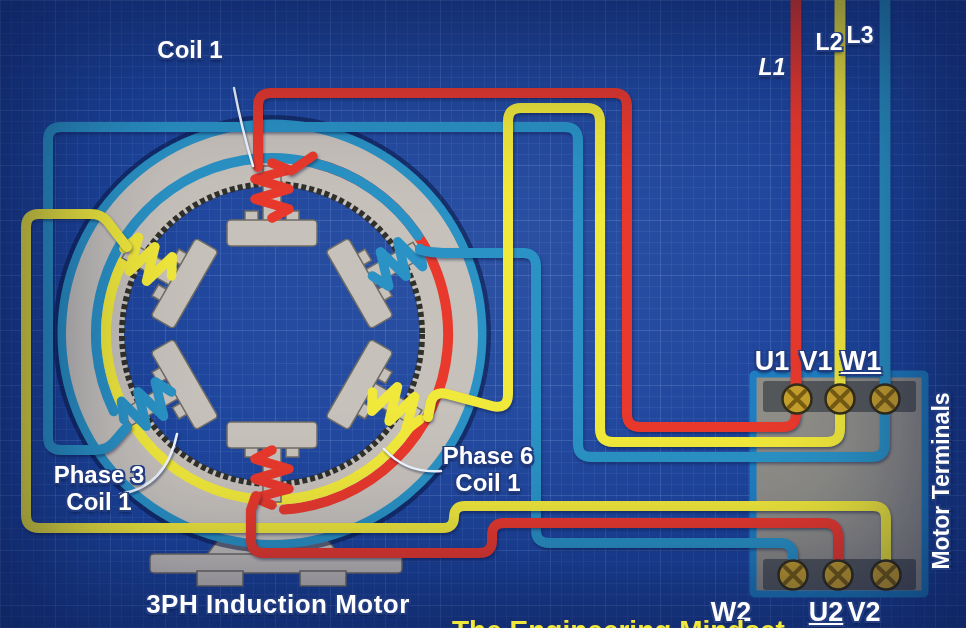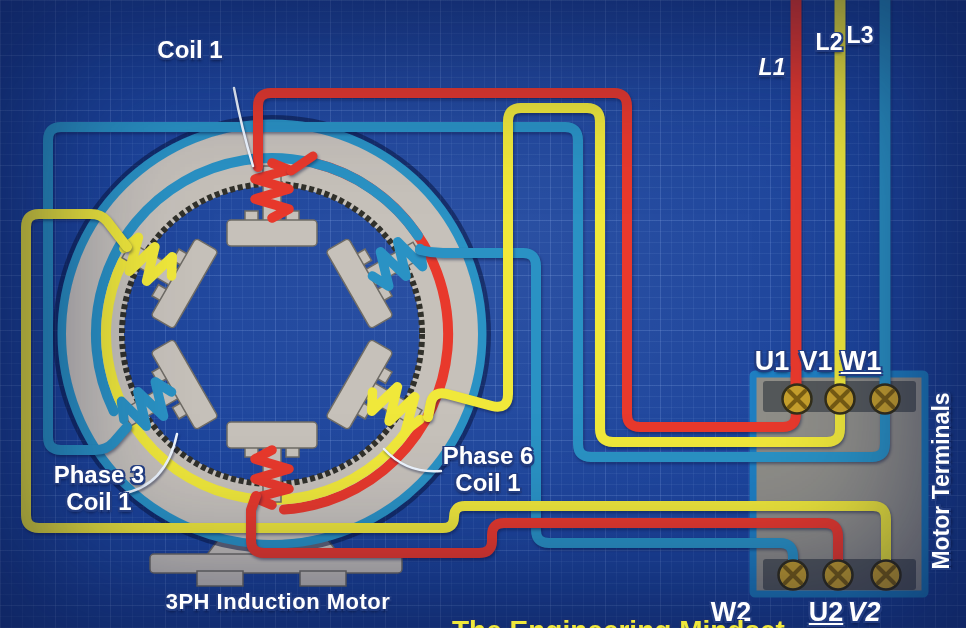--- a/index.html
+++ b/index.html
@@ -24,21 +24,21 @@
   .w-yel{stroke:var(--wire-yellow,#f0e83a);}
   .w-tea{stroke:var(--wire-teal,#2a92c4);}
   .wires{filter:drop-shadow(1px 2px 1.5px rgba(8,18,60,0.45));}
   .lbl{position:absolute;z-index:6;color:var(--label-white,#fff);font-weight:bold;
     white-space:nowrap;text-align:center;transform:translateX(-50%);
     text-shadow:-2px -1px 0 #223c80, 2px -1px 0 #223c80, -2px 2px 0 #223c80,
                  2px 2px 0 #223c80, 0 3px 3px rgba(8,16,50,0.65);}
   .coil-lbl{font-size:24px;line-height:27px;}
   .line-lbl{font-size:23px;}
   .term-lbl{font-size:27px;}
-  .caption{font-size:22px;letter-spacing:0.5px;}
+  .caption{font-size:26px;letter-spacing:0.5px;}
   .vert-lbl{transform:translate(-50%,-50%) rotate(-90deg);font-size:23px;}
   .partial{transform:none;color:var(--partial-yellow,#f0e83a);font-size:28px;
     text-shadow:-2px -1px 0 #1a2f6e,2px -1px 0 #1a2f6e,-2px 2px 0 #1a2f6e,2px 2px 0 #1a2f6e;}
 </style>
 </head>
 <body>
 
 <div id="stage">
 
 <svg id="diagram-svg" width="966" height="628" viewBox="0 0 966 628">
@@ -178,20 +178,20 @@
 <div class="lbl line-lbl" style="left:772px;top:54px;font-style:italic;">L1</div>
 <div class="lbl line-lbl" style="left:815px;top:29px;padding-left:28px;">L2</div>
 <div class="lbl line-lbl" style="left:860px;top:22px;">L3</div>
 
 <div class="lbl term-lbl" style="left:772px;top:346px;">U1</div>
 <div class="lbl term-lbl" style="left:816px;top:346px;">V1</div>
 <div class="lbl term-lbl" style="left:861px;top:346px;text-decoration:underline;">W1</div>
 
 <div class="lbl term-lbl" style="left:731px;top:597px;">W2</div>
 <div class="lbl term-lbl" style="left:826px;top:597px;text-decoration:underline;">U2</div>
-<div class="lbl term-lbl" style="left:864px;top:597px;font-style:italic;">V2</div>
+<div class="lbl term-lbl" style="left:864px;top:597px;">V2</div>
 
 <div class="lbl caption" style="left:278px;top:589px;">3PH Induction Motor</div>
 <div class="lbl vert-lbl" style="left:941px;top:481px;">Motor Terminals</div>
 <div class="lbl partial" style="left:452px;top:615px;">The Engineering Mindset</div>
 
 <div class="vignette"></div>
 </div>
 
 </body></html>

